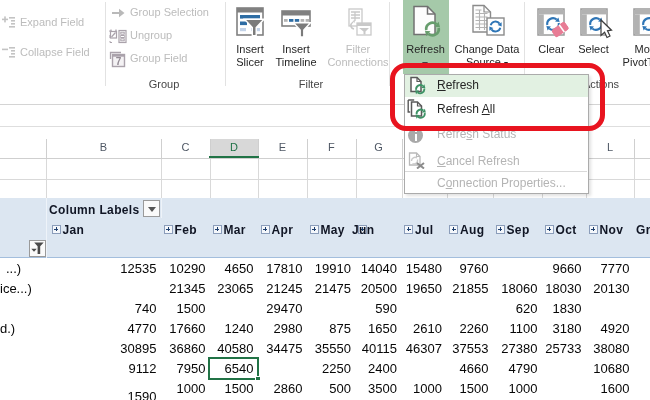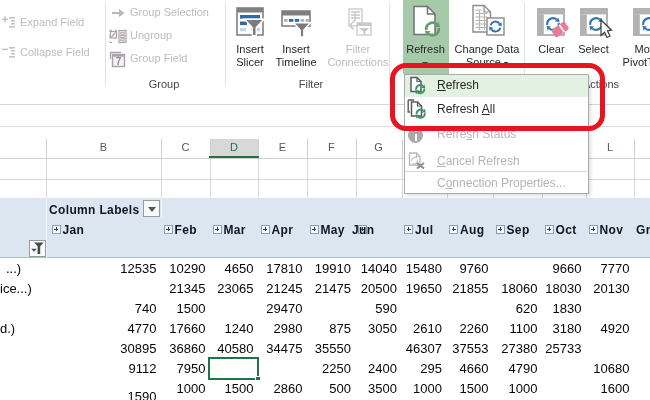--- a/index.html
+++ b/index.html
@@ -270,40 +270,42 @@
 <div class="ab num" style="left:242.5px;top:299px;width:60px">29470</div>
 <div class="ab num" style="left:337.0px;top:299px;width:60px">590</div>
 <div class="ab num" style="left:477.5px;top:299px;width:60px">620</div>
 <div class="ab num" style="left:521.5px;top:299px;width:60px">1830</div>
 <div class="ab num" style="left:0px;top:319px;text-align:left">d.)</div>
 <div class="ab num" style="left:96.5px;top:319px;width:60px">4770</div>
 <div class="ab num" style="left:145.5px;top:319px;width:60px">17660</div>
 <div class="ab num" style="left:193.5px;top:319px;width:60px">1240</div>
 <div class="ab num" style="left:242.5px;top:319px;width:60px">2980</div>
 <div class="ab num" style="left:291.0px;top:319px;width:60px">875</div>
-<div class="ab num" style="left:337.0px;top:319px;width:60px">3050</div>
+<div class="ab num" style="left:337.0px;top:319px;width:60px">1650</div>
 <div class="ab num" style="left:382.0px;top:319px;width:60px">2610</div>
 <div class="ab num" style="left:428.5px;top:319px;width:60px">2260</div>
 <div class="ab num" style="left:477.5px;top:319px;width:60px">1100</div>
 <div class="ab num" style="left:521.5px;top:319px;width:60px">3180</div>
 <div class="ab num" style="left:569.5px;top:319px;width:60px">4920</div>
 <div class="ab num" style="left:96.5px;top:339px;width:60px">30895</div>
 <div class="ab num" style="left:145.5px;top:339px;width:60px">36860</div>
 <div class="ab num" style="left:193.5px;top:339px;width:60px">40580</div>
 <div class="ab num" style="left:242.5px;top:339px;width:60px">34475</div>
 <div class="ab num" style="left:291.0px;top:339px;width:60px">35550</div>
+<div class="ab num" style="left:337.0px;top:339px;width:60px">40115</div>
 <div class="ab num" style="left:382.0px;top:339px;width:60px">46307</div>
 <div class="ab num" style="left:428.5px;top:339px;width:60px">37553</div>
 <div class="ab num" style="left:477.5px;top:339px;width:60px">27380</div>
 <div class="ab num" style="left:521.5px;top:339px;width:60px">25733</div>
+<div class="ab num" style="left:569.5px;top:339px;width:60px">38080</div>
 <div class="ab num" style="left:96.5px;top:359px;width:60px">9112</div>
 <div class="ab num" style="left:145.5px;top:359px;width:60px">7950</div>
+<div class="ab num" style="left:193.5px;top:359px;width:60px">6540</div>
 <div class="ab num" style="left:291.0px;top:359px;width:60px">2250</div>
 <div class="ab num" style="left:337.0px;top:359px;width:60px">2400</div>
-<div class="ab num" style="left:382.0px;top:359px;width:60px">295</div>
 <div class="ab num" style="left:428.5px;top:359px;width:60px">4660</div>
 <div class="ab num" style="left:477.5px;top:359px;width:60px">4790</div>
 <div class="ab num" style="left:569.5px;top:359px;width:60px">10680</div>
 <div class="ab num" style="left:96.5px;top:387px;width:60px">1590</div>
 <div class="ab num" style="left:145.5px;top:379px;width:60px">1000</div>
 <div class="ab num" style="left:193.5px;top:379px;width:60px">1500</div>
 <div class="ab num" style="left:242.5px;top:379px;width:60px">2860</div>
 <div class="ab num" style="left:291.0px;top:379px;width:60px">500</div>
 <div class="ab num" style="left:337.0px;top:379px;width:60px">3500</div>
 <div class="ab num" style="left:382.0px;top:379px;width:60px">1000</div>

